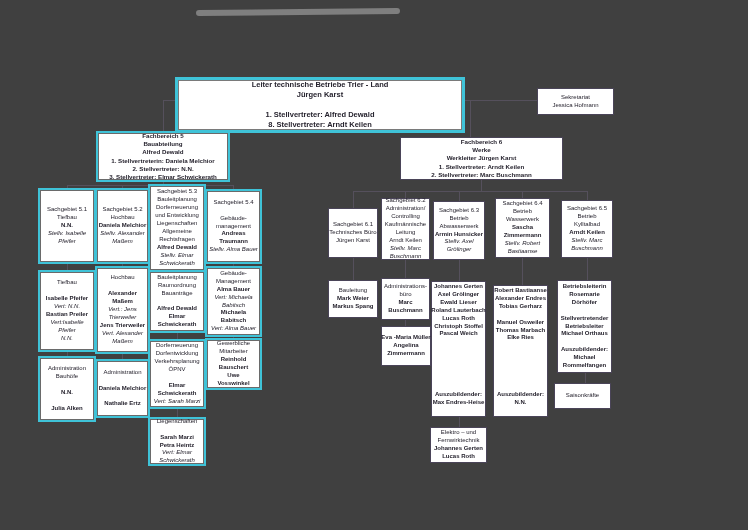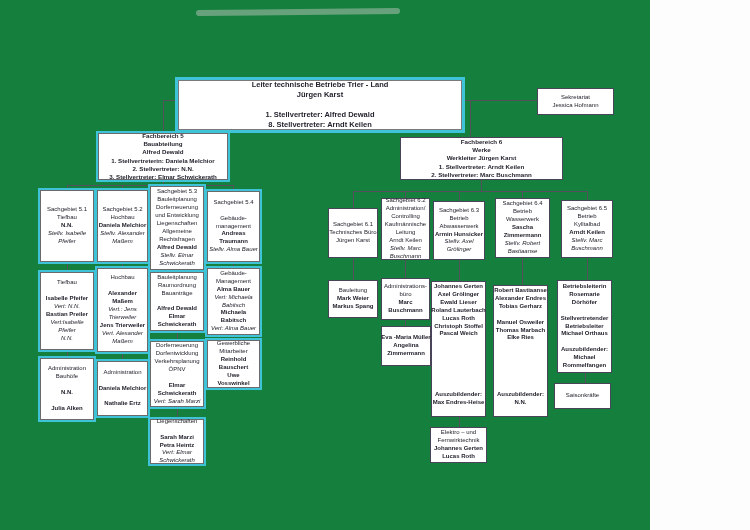--- a/index.html
+++ b/index.html
@@ -1,20 +1,20 @@
 <!DOCTYPE html>
 <html><head>
 <meta charset="utf-8">
 <style>
   html,body{margin:0;padding:0;}
   body{
     width:750px;height:530px;position:relative;background:#fdfdfd;
     font-family:"Liberation Sans","DejaVu Sans",sans-serif;overflow:hidden;
   }
-  #canvas{position:absolute;left:0;top:0;width:650px;height:530px;background:#15803d;text-decoration:underline;}
+  #canvas{position:absolute;left:0;top:0;width:748px;height:530px;background:#404040;text-decoration:underline;}
   .box{
     position:absolute;background:#ffffff;box-sizing:border-box;
     display:flex;flex-direction:column;justify-content:center;align-items:center;
     text-align:center;font-size:6px;line-height:1.32;color:#26232e;
     border:1px solid #4a4458;padding:1px 0;
   }
   .box > div{white-space:nowrap;}
   .cyan{border:1px solid #6a6a6a;outline:2px solid #3fc3d8;outline-offset:0px;}
   .cyanthick{border:1px solid #7a7a7a;outline:3px solid #3fc3d8;outline-offset:0px;font-size:7.5px;line-height:1.35;}
   .midfont{font-size:6.2px;}

